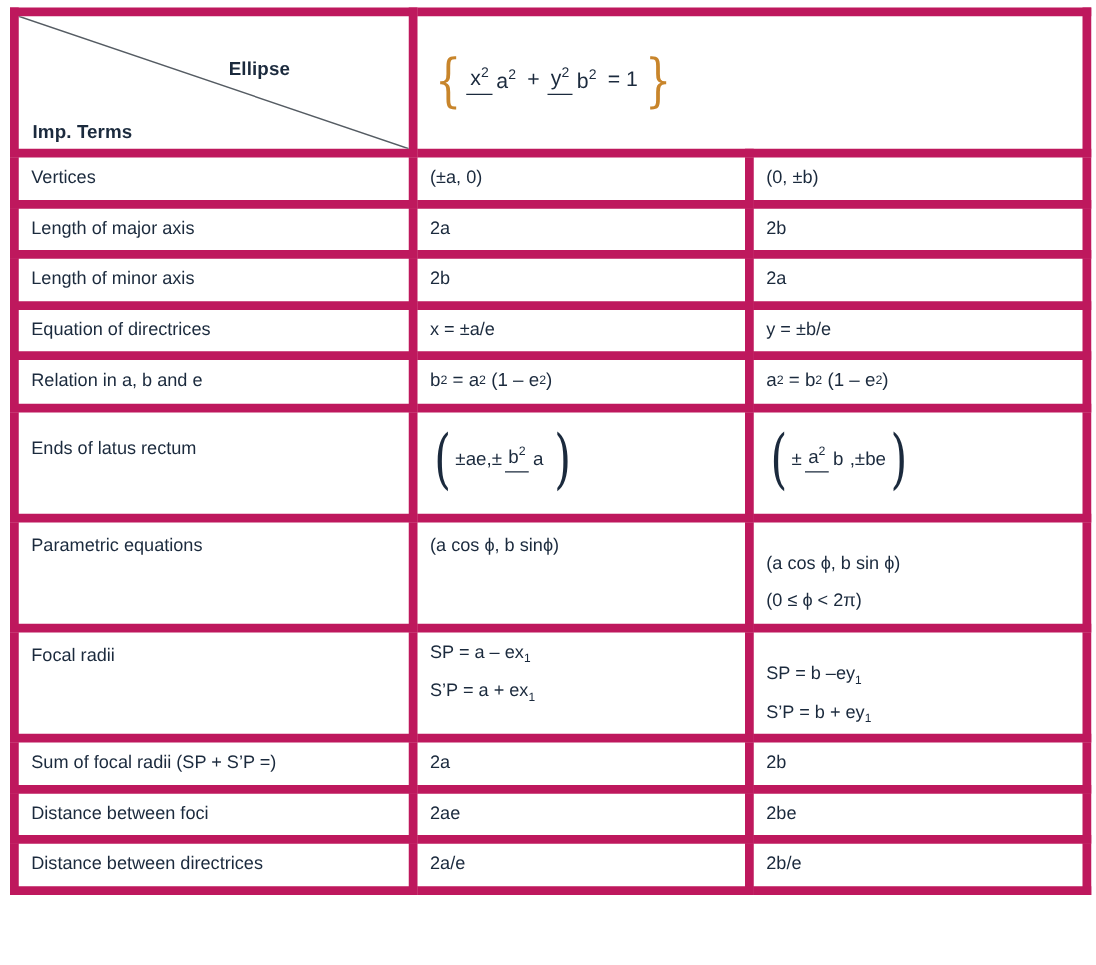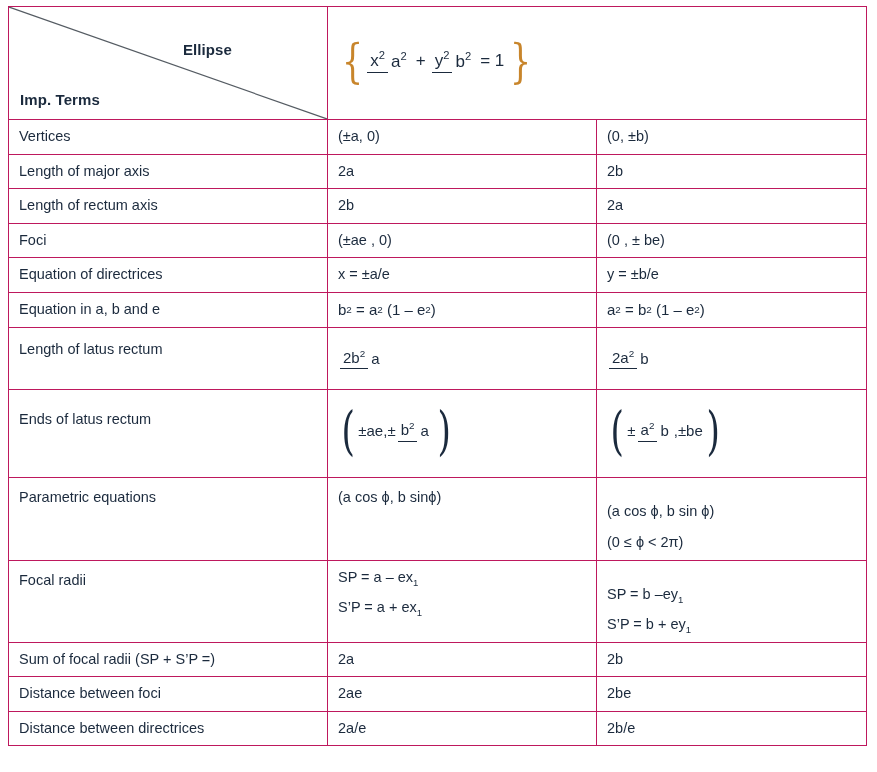--- a/index.html
+++ b/index.html
@@ -22,21 +22,21 @@
     width: 858px;
   }
 
   table.ellipse-table {
     border-collapse: collapse;
     width: 858px;
     table-layout: fixed;
   }
 
   table.ellipse-table td {
-    border: 1px solid #be185d;
+    border: 7px solid #be185d;
     padding: 7px 10px;
     vertical-align: middle;
     font-size: 14.5px;
     line-height: 1.35;
     color: #1b2a3d;
     box-sizing: border-box;
   }
 
   col.c-term  { width: 319px; }
   col.c-ab    { width: 269px; }
@@ -180,60 +180,40 @@
         <td>Vertices</td>
         <td>(±a, 0)</td>
         <td>(0, ±b)</td>
       </tr>
       <tr>
         <td>Length of major axis</td>
         <td>2a</td>
         <td>2b</td>
       </tr>
       <tr>
-        <td>Length of rectum axis</td>
+        <td>Length of minor axis</td>
         <td>2b</td>
         <td>2a</td>
-      </tr>
-      <tr>
-        <td>Foci</td>
-        <td>(±ae , 0)</td>
-        <td>(0 , ± be)</td>
       </tr>
       <tr>
         <td>Equation of directrices</td>
         <td>x = ±a/e</td>
         <td>y = ±b/e</td>
       </tr>
 
       <tr>
-        <td>Equation in a, b and e</td>
+        <td>Relation in a, b and e</td>
         <td>
           <span class="inline-math"><span>b</span><sup>2</sup>&nbsp;<span>=</span>&nbsp;<span>a</span><sup>2</sup>&nbsp;<span>(1 – e</span><sup>2</sup><span>)</span></span>
         </td>
         <td>
           <span class="inline-math"><span>a</span><sup>2</sup>&nbsp;<span>=</span>&nbsp;<span>b</span><sup>2</sup>&nbsp;<span>(1 – e</span><sup>2</sup><span>)</span></span>
         </td>
       </tr>
 
-      <tr>
-        <td class="tall-cell" style="vertical-align:top;padding-top:12px">Length of latus rectum</td>
-        <td class="tall-cell">
-          <span class="frac" style="font-size:15px">
-            <span class="num"><span>2b</span><sup>2</sup></span>
-            <span class="den">a</span>
-          </span>
-        </td>
-        <td class="tall-cell">
-          <span class="frac" style="font-size:15px">
-            <span class="num"><span>2a</span><sup>2</sup></span>
-            <span class="den">b</span>
-          </span>
-        </td>
-      </tr>
 
       <tr>
         <td class="tallest-cell" style="vertical-align:top;padding-top:20px">Ends of latus rectum</td>
         <td class="tallest-cell">
           <span class="eqwrap" style="font-size:15px">
             <span class="paren-big paren-l">(</span>
             <span>±ae,±</span>
             <span class="frac">
               <span class="num"><span>b</span><sup>2</sup></span>
               <span class="den">a</span>

